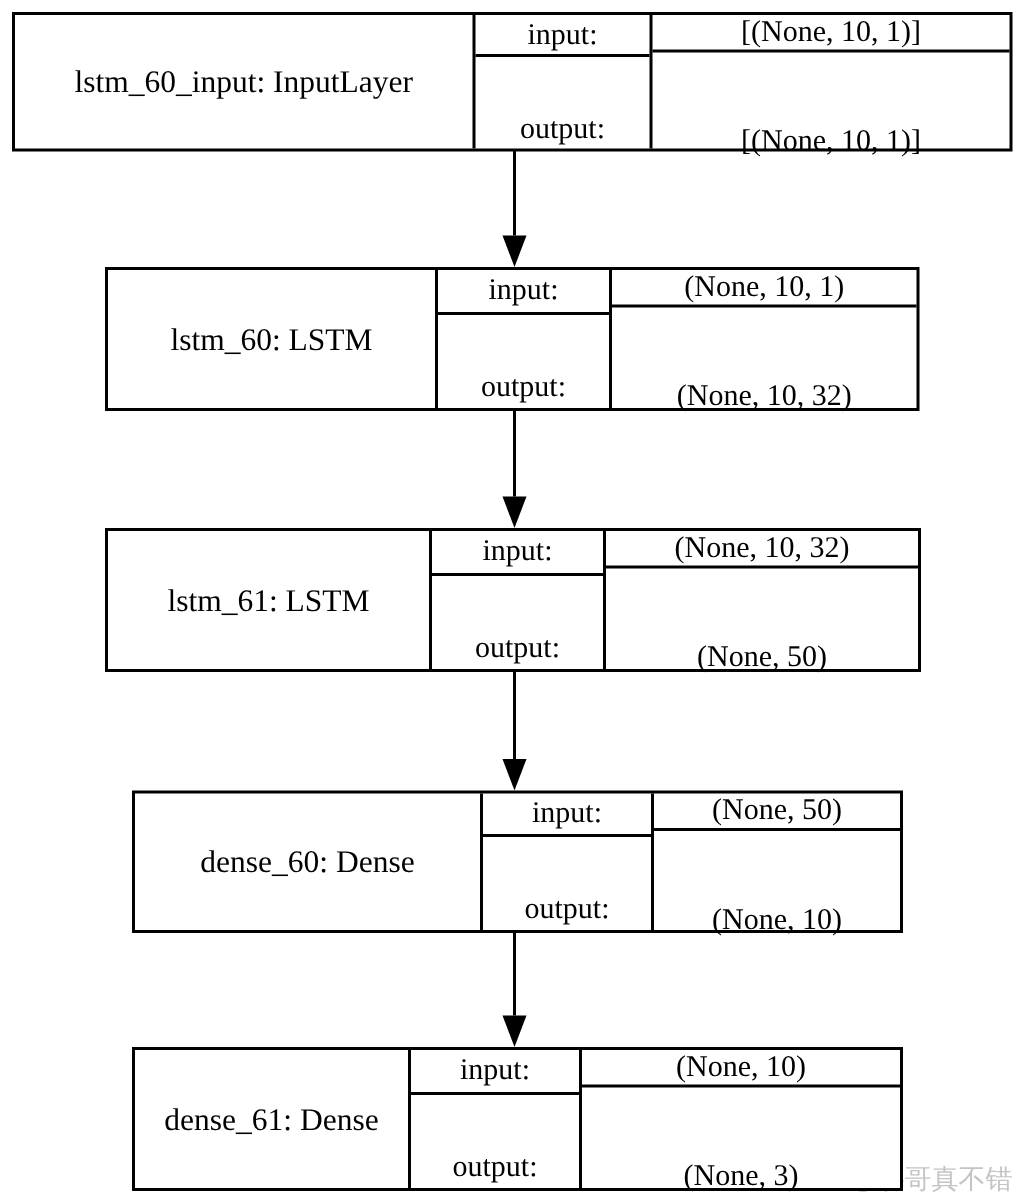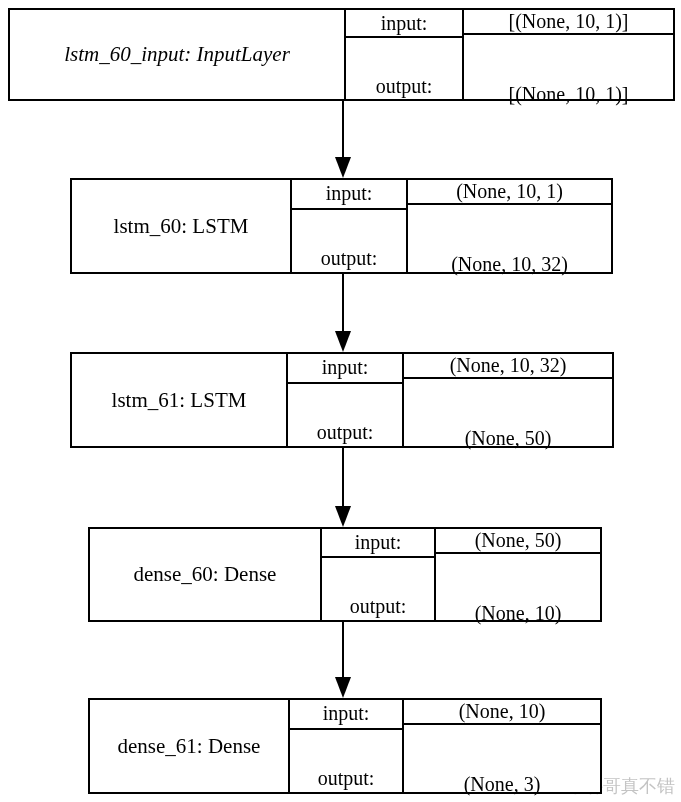--- a/index.html
+++ b/index.html
@@ -44,33 +44,33 @@
     display: flex;
     align-items: center;
     justify-content: center;
     box-sizing: border-box;
     white-space: nowrap;
   }
   .col .cell.in { border-bottom: 2px solid #000000; }
 
   
   .node-0 { left: 8px;  top: 8px;   width: 667px; height: 93px; }
-  .node-0 .name-cell { width: 336px; font-style: italic; }
+  .node-0 .name-cell { width: 307px; }
   .node-0 .labels    { width: 118px; }
   .node-1 { left: 70px; top: 178px; width: 543px; height: 96px; }
   .node-1 .name-cell { width: 220px; }
   .node-1 .labels    { width: 116px; }
   .node-2 { left: 70px; top: 352px; width: 544px; height: 96px; }
   .node-2 .name-cell { width: 216px; }
   .node-2 .labels    { width: 116px; }
   .node-3 { left: 88px; top: 527px; width: 514px; height: 95px; }
   .node-3 .name-cell { width: 232px; }
   .node-3 .labels    { width: 114px; }
   .node-4 { left: 88px; top: 698px; width: 514px; height: 96px; }
-  .node-4 .name-cell { width: 200px; }
+  .node-4 .name-cell { width: 184px; }
   .node-4 .labels    { width: 114px; }
 
   
   .arrow {
     position: absolute;
     left: 334px;
     width: 17px;
     display: flex;
     flex-direction: column;
     align-items: center;

